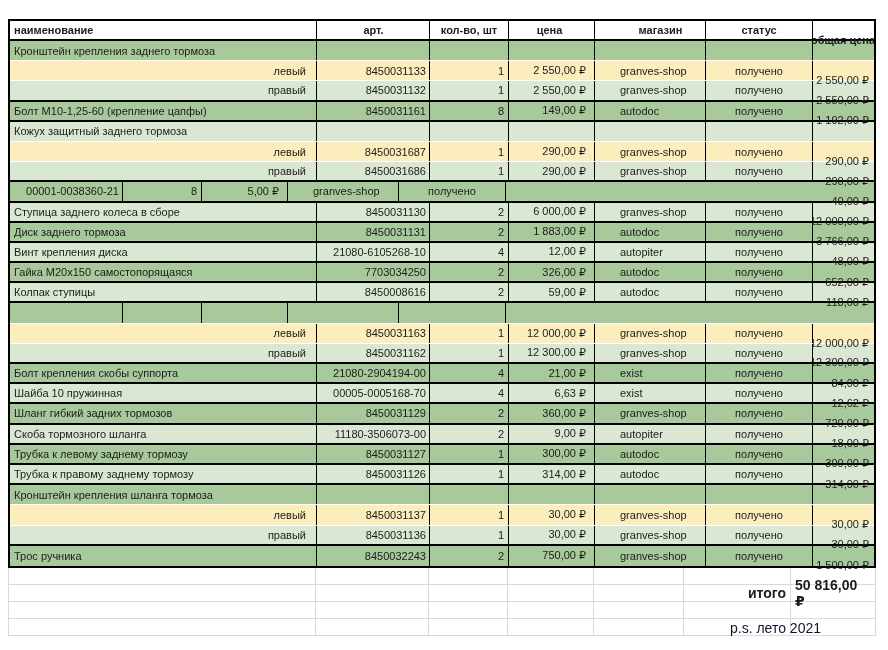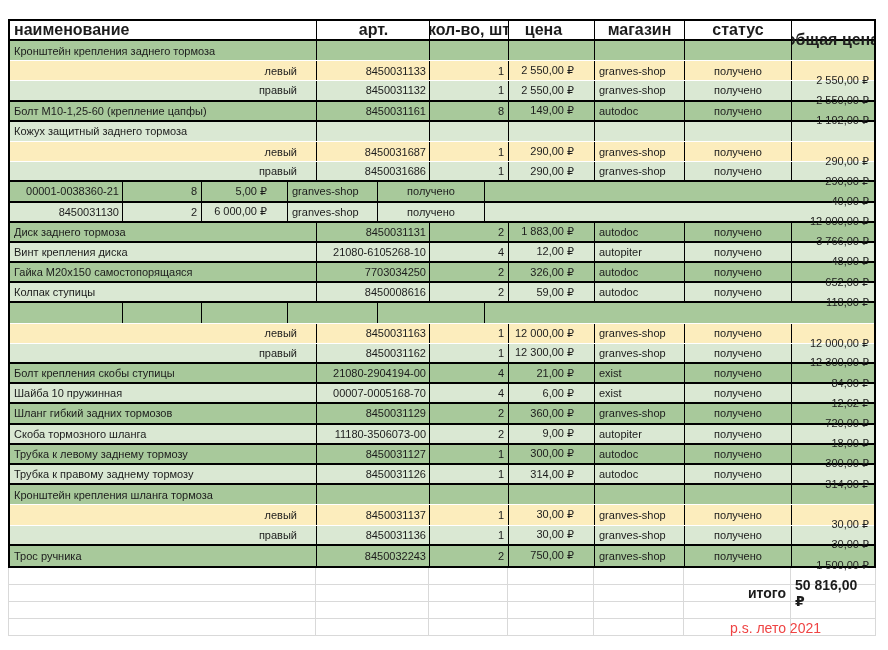--- a/index.html
+++ b/index.html
@@ -6,40 +6,40 @@
   .stage {
     position:relative; width:888px; height:650px; background:#ffffff;
     font-family:"Liberation Sans","DejaVu Sans",sans-serif;
     color:#1c1c1c; overflow:hidden;
   }
   .sheet { position:absolute; left:8px; top:19px; width:868px; }
 
   
   .tbl { border:2px solid #000; box-sizing:border-box; width:868px; }
   .thead {
-    display:flex; background:#ffffff; font-weight:bold; font-size:16px;
+    display:flex; background:#ffffff; font-weight:bold; font-size:11px;
     height:20px; align-items:center; border-bottom:2px solid #000; box-sizing:border-box;
   }
   .row { display:flex; height:20.2px; align-items:center; font-size:11px; box-sizing:border-box; }
   .row.sep { border-bottom:1px solid #ffffff; }
   .row.end { border-bottom:2px solid #000000; }
 
   .c {
     box-sizing:border-box; height:100%; display:flex; align-items:center;
     border-right:1px solid #000; padding:0 4px; overflow:hidden; white-space:nowrap;
   }
   .c:last-child { border-right:none;margin-top:20px; }
   .c1 { width:307px; }
   .c2 { width:113px; justify-content:flex-end; padding-right:3px; }
   .c3 { width:79px;  justify-content:flex-end; }
-  .c4 { width:86px;  justify-content:flex-end; padding-right:20px; }
-  .c5 { width:90px;  }
+  .c4 { width:86px;  justify-content:flex-end; padding-right:8px; }
+  .c5 { width:90px;margin-left:21px;  }
   .c6 { width:107px; justify-content:center; }
   .c7 { flex:1;      justify-content:flex-end; padding-right:5px; }
-  .c1.indent { justify-content:flex-end; padding-right:19px; }
+  .c1.indent { justify-content:flex-end; padding-right:10px; }
 
   .thead .c { justify-content:center; }
   .thead .c1 { justify-content:flex-start; }
 
   
   .t-g { background:var(--tone-g,#a8c99b); }
   .t-l { background:var(--tone-l,#dae8d3); }
   .t-y { background:var(--tone-y,#fcedbd); }
 
   
@@ -48,21 +48,21 @@
     display:flex; height:17px; align-items:center; font-size:14px;
     border-bottom:1px solid var(--faint,#d9d9d9); box-sizing:border-box; position:relative;
   }
   .bc { box-sizing:border-box; height:100%; display:flex; align-items:center;
         border-right:1px solid var(--faint,#d9d9d9); padding:0 4px; }
   .bc:last-child { border-right:1px solid var(--faint,#d9d9d9); }
   .b1 { width:307px; } .b2 { width:113px; } .b3 { width:79px; } .b4 { width:86px; }
   .b5 { width:90px; }  .b6 { width:107px; justify-content:flex-end; }
   .b7 { flex:1; justify-content:flex-end; padding-right:15px; }
   .bold { font-weight:bold; }
-  .ps-note { position:absolute; right:55px; top:1px; color:#ef4444; }
+  .ps-note { position:absolute; right:55px; top:1px; color:#0f172a; }
 </style>
 </head>
 <body>
 
 <div class="stage">
   <div class="sheet">
 
     <div class="tbl">
       <div class="thead">
         <div class="c c1">наименование</div>
@@ -139,20 +139,21 @@
           </div>
           <div class="row t-g end">
             <div class="c c2">00001-0038360-21</div>
             <div class="c c3">8</div>
             <div class="c c4">5,00 ₽</div>
             <div class="c c5">granves-shop</div>
             <div class="c c6">получено</div>
             <div class="c c7">40,00 ₽</div>
           </div>
           <div class="row t-l end">
+            <div class="c c1">Ступица заднего колеса в сборе</div>
             <div class="c c2">8450031130</div>
             <div class="c c3">2</div>
             <div class="c c4">6 000,00 ₽</div>
             <div class="c c5">granves-shop</div>
             <div class="c c6">получено</div>
             <div class="c c7">12 000,00 ₽</div>
           </div>
           <div class="row t-g end">
             <div class="c c1">Диск заднего тормоза</div>
             <div class="c c2">8450031131</div>
@@ -209,33 +210,33 @@
           <div class="row t-l end">
             <div class="c c1 indent">правый</div>
             <div class="c c2">8450031162</div>
             <div class="c c3">1</div>
             <div class="c c4">12 300,00 ₽</div>
             <div class="c c5">granves-shop</div>
             <div class="c c6">получено</div>
             <div class="c c7">12 300,00 ₽</div>
           </div>
           <div class="row t-g end">
-            <div class="c c1">Болт крепления скобы ступицы</div>
+            <div class="c c1">Болт крепления скобы суппорта</div>
             <div class="c c2">21080-2904194-00</div>
             <div class="c c3">4</div>
             <div class="c c4">21,00 ₽</div>
             <div class="c c5">exist</div>
             <div class="c c6">получено</div>
             <div class="c c7">84,00 ₽</div>
           </div>
           <div class="row t-l end">
             <div class="c c1">Шайба 10 пружинная</div>
-            <div class="c c2">00007-0005168-70</div>
+            <div class="c c2">00005-0005168-70</div>
             <div class="c c3">4</div>
-            <div class="c c4">6,00 ₽</div>
+            <div class="c c4">6,63 ₽</div>
             <div class="c c5">exist</div>
             <div class="c c6">получено</div>
             <div class="c c7">12,62 ₽</div>
           </div>
           <div class="row t-g end">
             <div class="c c1">Шланг гибкий задних тормозов</div>
             <div class="c c2">8450031129</div>
             <div class="c c3">2</div>
             <div class="c c4">360,00 ₽</div>
             <div class="c c5">granves-shop</div>

